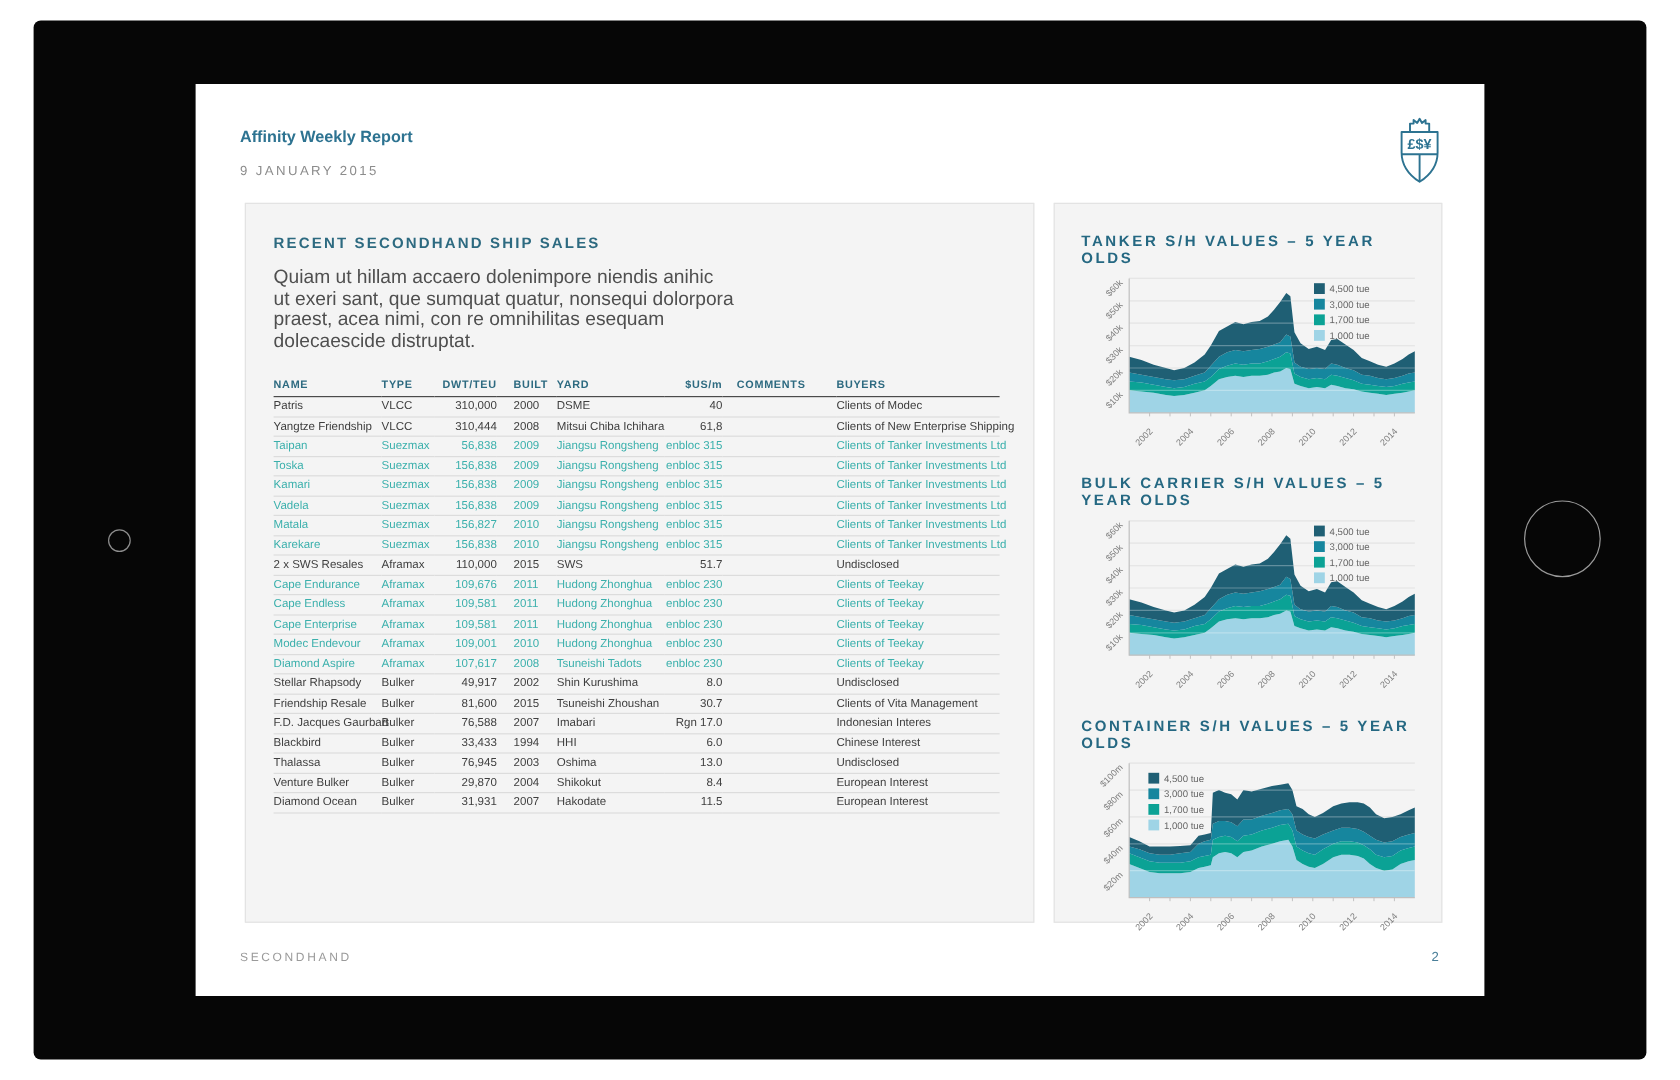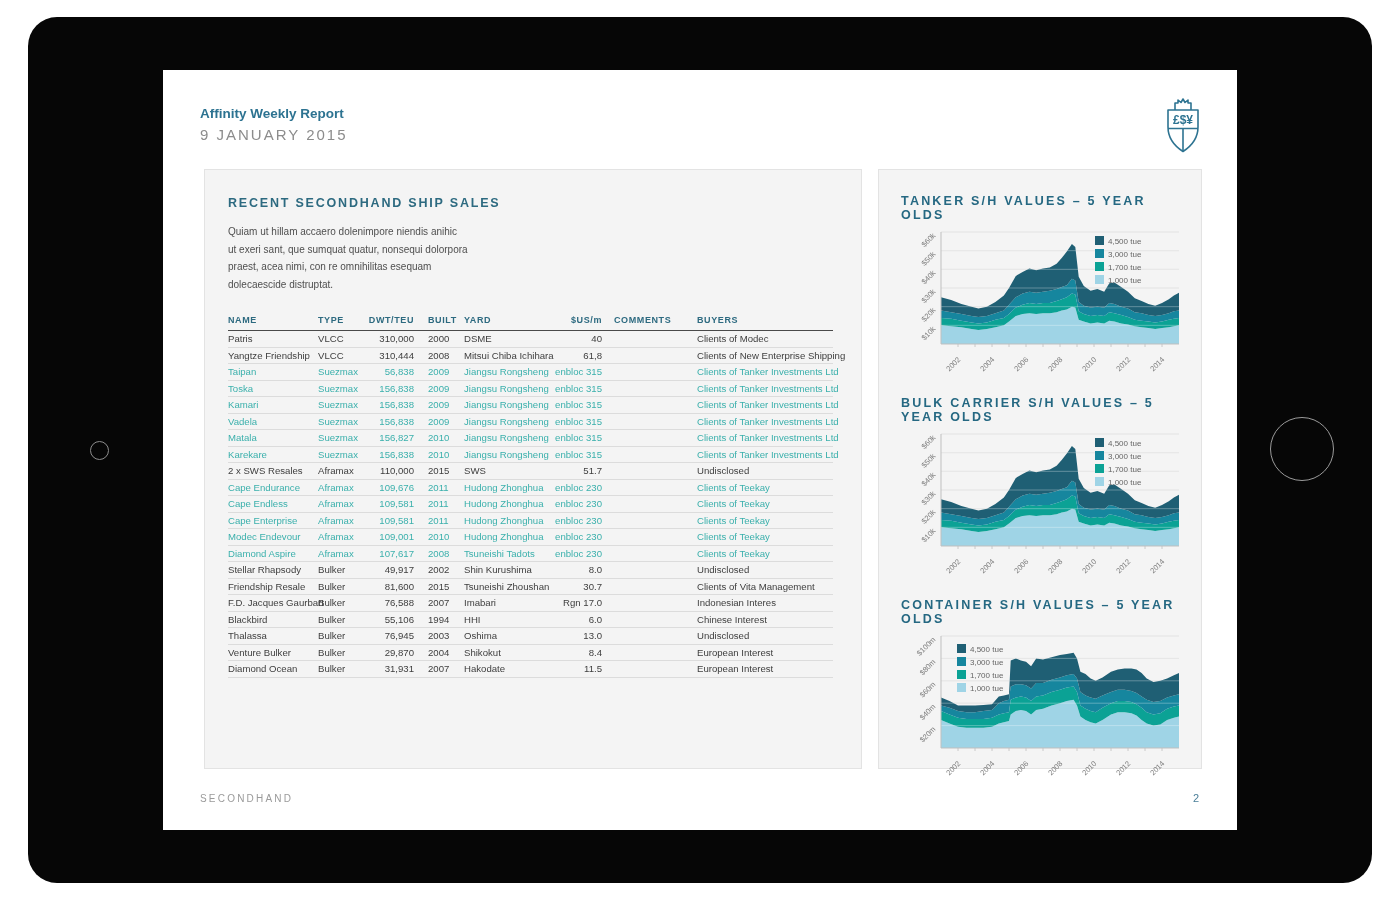--- a/index.html
+++ b/index.html
@@ -1,33 +1,33 @@
 <!DOCTYPE html>
 <html><head>
 <meta charset="utf-8">
 <style>
   html,body{margin:0;padding:0;background:#ffffff;font-family:"Liberation Sans",sans-serif;}
   .page{position:relative;width:1400px;height:900px;background:#ffffff;overflow:hidden;}
-  .tablet{position:absolute;left:28px;top:17px;width:1344px;height:866px;background:#060606;border-radius:29px;}
+  .tablet{position:absolute;left:28px;top:17px;width:1344px;height:866px;background:#060606;border-radius:6px;}
   .camera{position:absolute;left:62px;top:424px;width:17px;height:17px;border:1.5px solid #8d8d8d;border-radius:50%;}
   .home-button{position:absolute;left:1242px;top:400px;width:62px;height:62px;border:1.5px solid #9a9a9a;border-radius:50%;cursor:pointer;}
   .screen{position:absolute;left:135px;top:53px;width:1074px;height:760px;background:#ffffff;overflow:hidden;}
 
   .doc-header{position:absolute;left:37px;top:36px;}
   .doc-title{font-size:13.5px;font-weight:bold;color:#2d7391;}
-  .doc-date{margin-top:5px;font-size:15px;color:#8c8c8c;letter-spacing:2px;}
+  .doc-date{margin-top:16px;font-size:11px;color:#8c8c8c;letter-spacing:2px;}
   .logo{position:absolute;right:32px;top:26px;width:44px;height:58px;}
 
   .panel{position:absolute;top:99px;background:#f4f4f4;border:1px solid #e3e3e3;box-sizing:border-box;}
   .panel-main{left:41px;width:658px;height:600px;padding:26px 23px;}
   .panel-charts{left:715px;width:324px;height:600px;padding:20px 11px 0 22px;}
 
   .section-title{font-size:12.5px;font-weight:bold;color:#2d6a80;letter-spacing:1.8px;}
   .intro{margin-top:13px;}
-  .intro div{font-size:10px;color:#4f4f4f;line-height:17.6px;}
+  .intro div{font-size:16px;color:#4f4f4f;line-height:17.6px;}
 
   table.sales{margin-top:22px;width:605px;border-collapse:collapse;table-layout:fixed;}
   table.sales th{font-size:9px;font-weight:bold;color:#2d6a80;letter-spacing:.6px;text-align:left;
     padding:0 0 5px 0;border-bottom:1.5px solid #4a4a4a;white-space:nowrap;overflow:visible;}
   table.sales td{font-size:9.6px;color:#3e3e3e;padding:2px 0 2.5px 0;border-bottom:1px solid #dcdcdc;
     white-space:nowrap;overflow:visible;}
   table.sales .r{text-align:right;}
   table.sales .pl{padding-left:14px;}
   table.sales .pl2{padding-left:12px;}
   table.sales tr.hl td{color:#3bb0ac;}
@@ -262,21 +262,21 @@
                 <td class="r">76,588</td>
                 <td class="pl">2007</td>
                 <td>Imabari</td>
                 <td class="r">Rgn 17.0</td>
                 <td class="pl2"></td>
                 <td>Indonesian Interes</td>
               </tr>
               <tr>
                 <td>Blackbird</td>
                 <td>Bulker</td>
-                <td class="r">55,106</td>
+                <td class="r">33,433</td>
                 <td class="pl">1994</td>
                 <td>HHI</td>
                 <td class="r">6.0</td>
                 <td class="pl2"></td>
                 <td>Chinese Interest</td>
               </tr>
               <tr>
                 <td>Thalassa</td>
                 <td>Bulker</td>
                 <td class="r">76,945</td>

